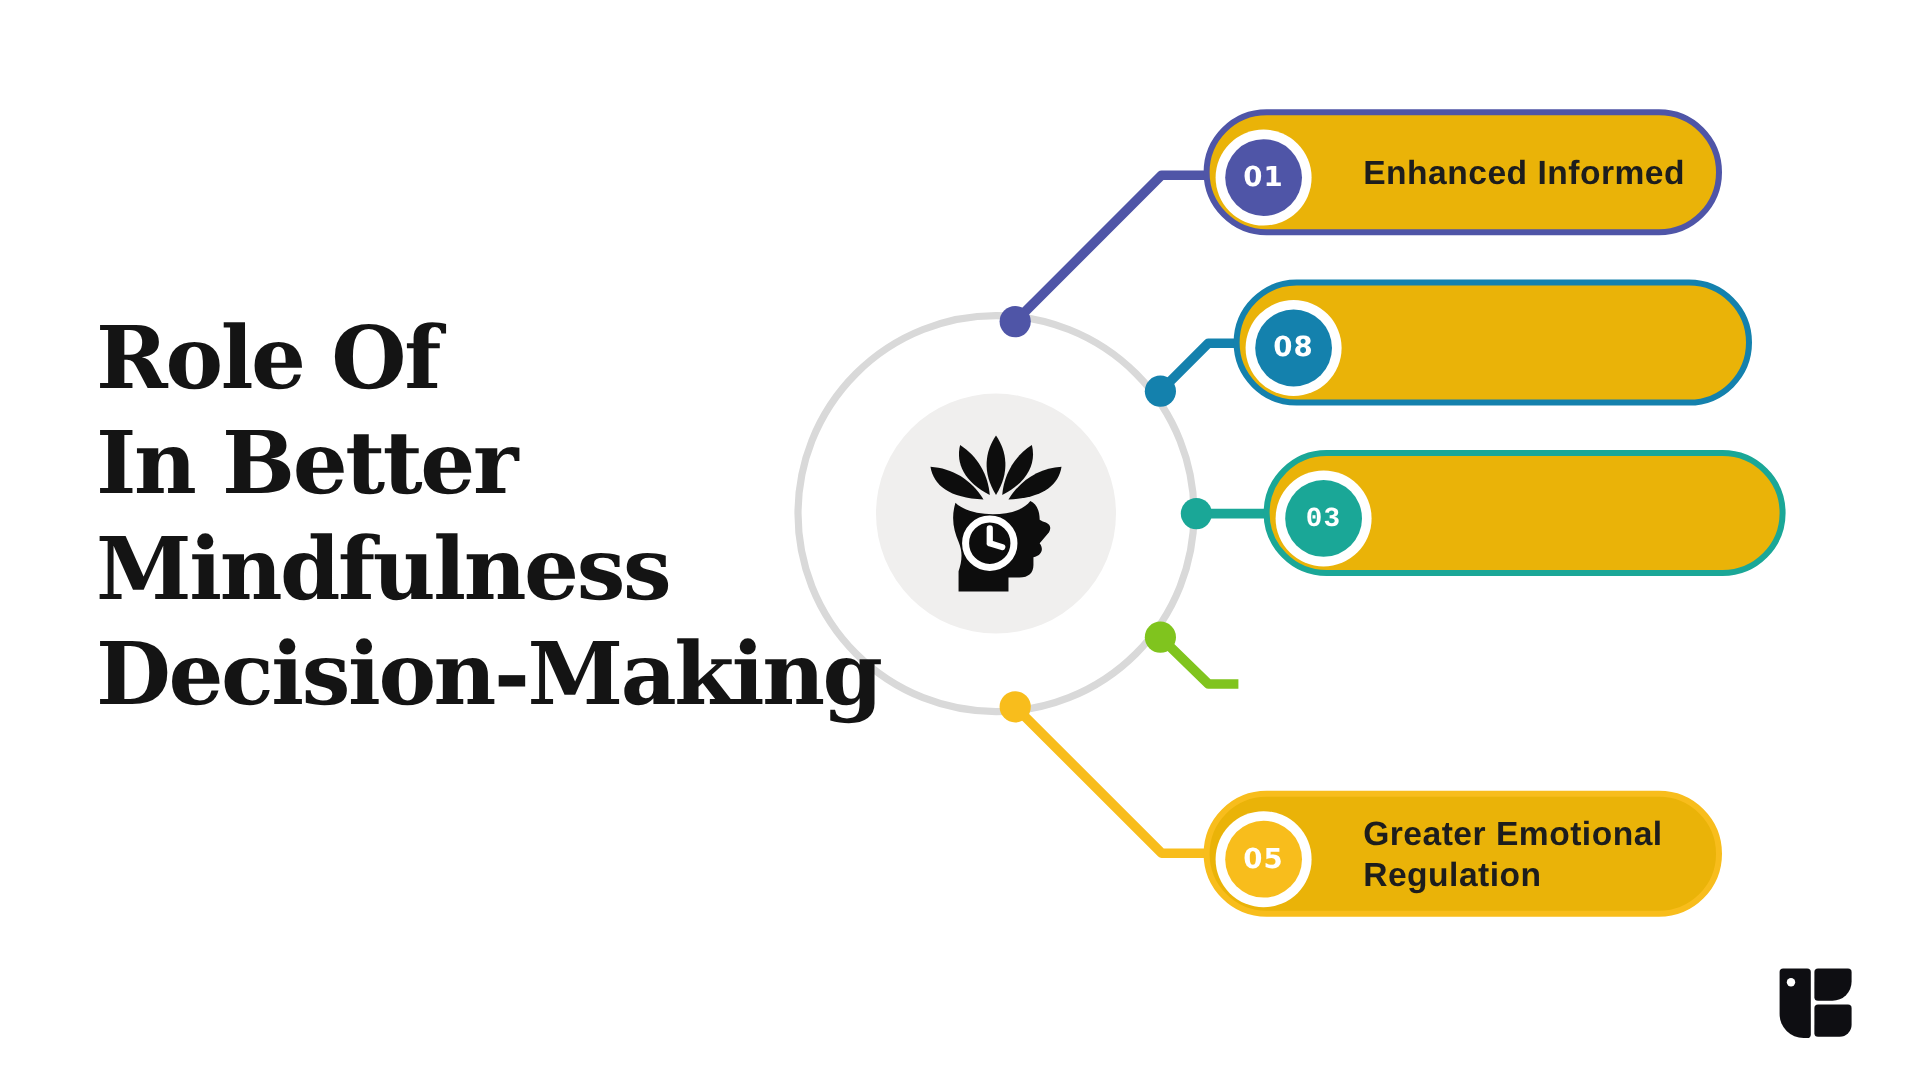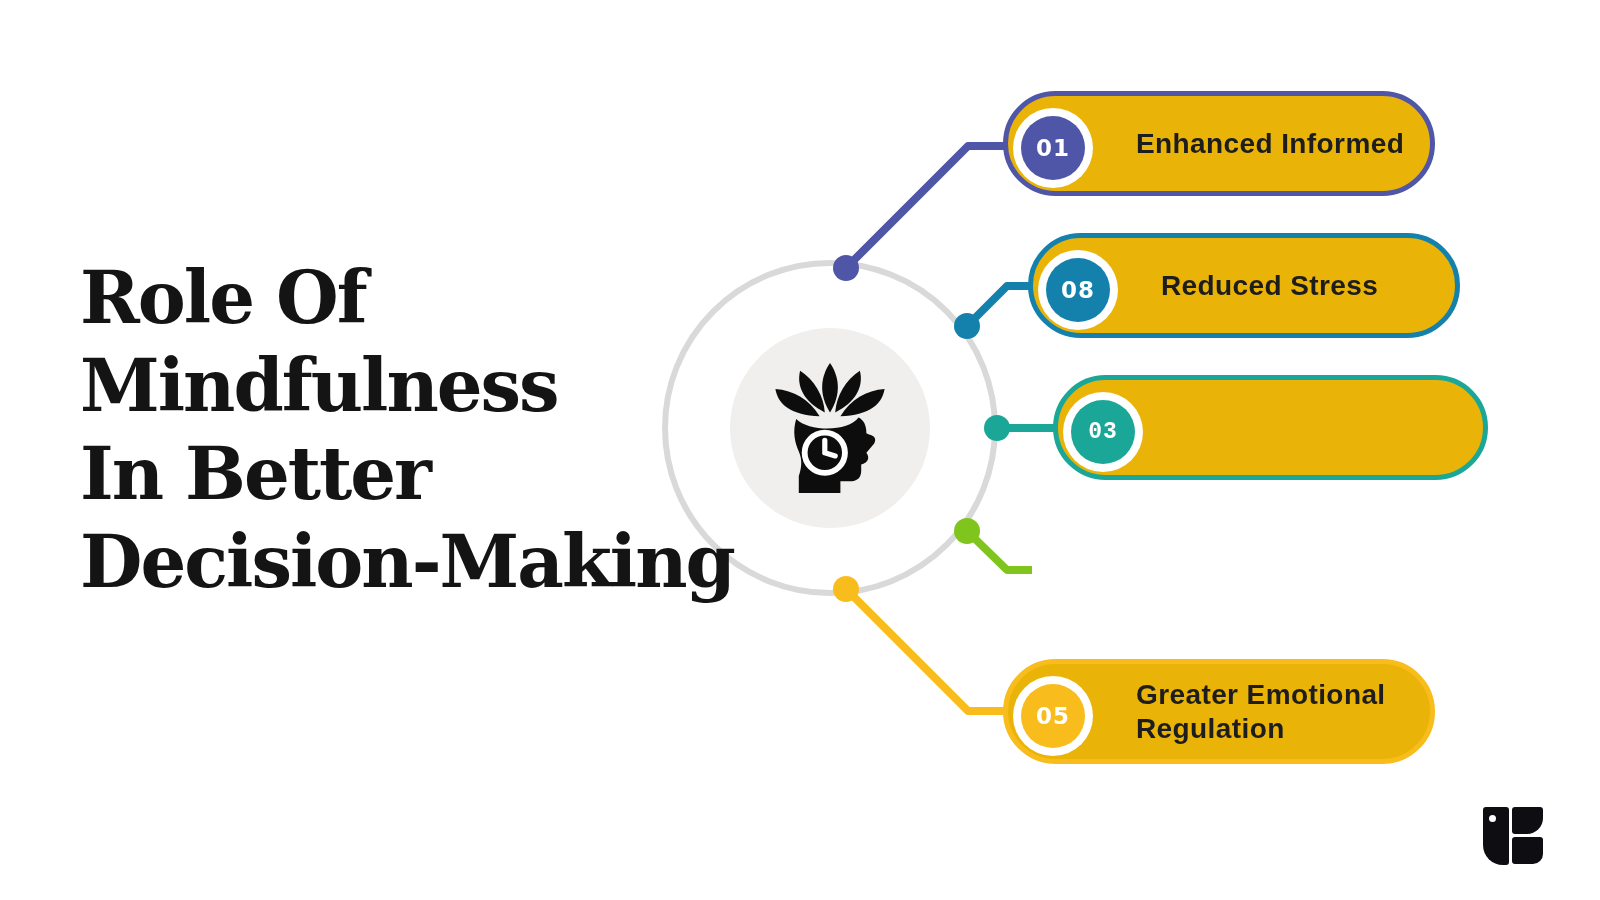--- a/index.html
+++ b/index.html
@@ -85,39 +85,35 @@
                C86 58 84 56 80 55 L78 54 C78 48 76 44 72 42
                C64 53 34 53 24 43 Z" fill="#0d0d0d"></path>
 
       <circle cx="46" cy="69" r="15.5" fill="#0d0d0d" stroke="#ffffff" stroke-width="4.5"></circle>
       <path d="M46 69 L46 59.5 M46 69 L54 71.5" fill="#0d0d0d" stroke="#ffffff" stroke-width="4" stroke-linecap="round"></path>
     </g>
   </svg>
 
   <div class="title" style="color: rgb(20, 20, 20);">
     <div>Role Of</div>
+    <div>In Better</div>
     <div>Mindfulness</div>
-    <div>In Better</div>
     <div>Decision-Making</div>
   </div>
 
   <div class="pill pill-1" style="border-color: rgb(79, 85, 167);">
     <span class="badge badge-1" style="background: rgb(79, 85, 167); color: rgb(255, 255, 255);">01</span>
     <div class="label" style="color: rgb(29, 29, 29);">
       <div>Enhanced Informed</div>
       <div></div>
     </div>
   </div>
 
   <div class="pill pill-2" style="border-color: rgb(20, 129, 173);">
     <span class="badge badge-2" style="background: rgb(20, 129, 173); color: rgb(255, 255, 255);">08</span>
-    <div class="label" style="color: rgb(29, 29, 29);">
-      <div>Reduced Stress</div>
-      <div></div>
-    </div>
   </div>
 
   <div class="pill pill-3" style="border-color: rgb(26, 167, 151);">
     <span class="badge badge-3" style="background: rgb(26, 167, 151); color: rgb(255, 255, 255); font-family: Liberation Mono, monospace;">03</span>
   </div>
 
 
   <div class="pill pill-5" style="border-color: rgb(248, 189, 28);">
     <span class="badge badge-5" style="background: rgb(248, 189, 28); color: rgb(255, 255, 255);">05</span>
     <div class="label" style="color: rgb(29, 29, 29);">

